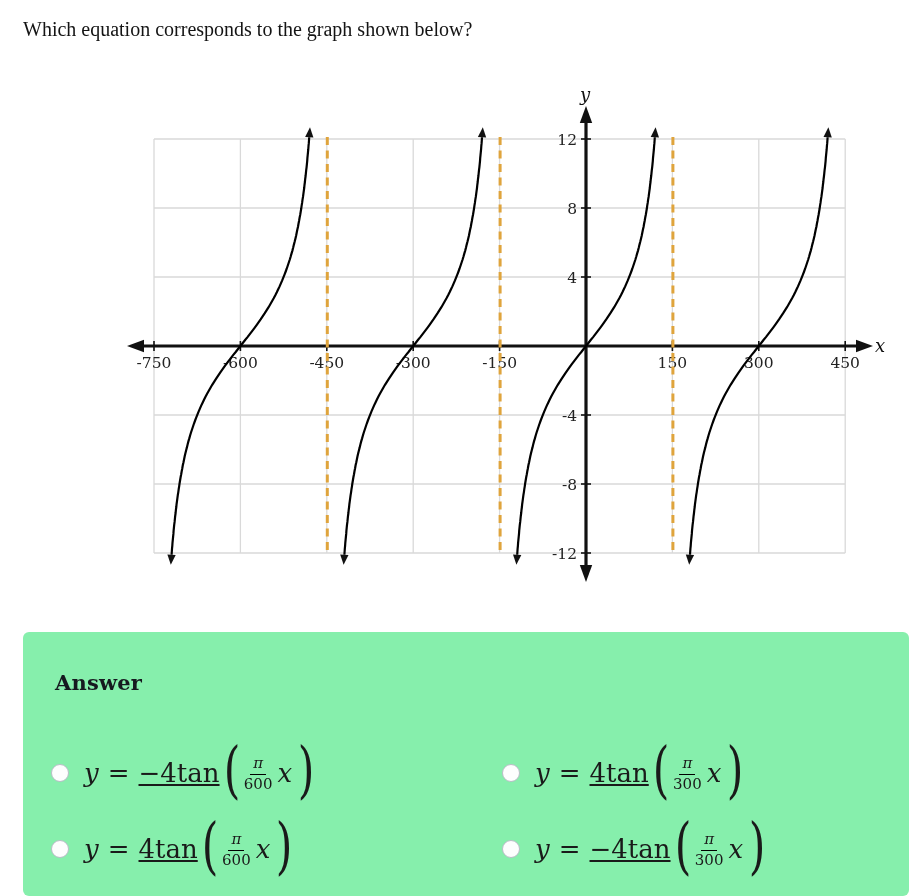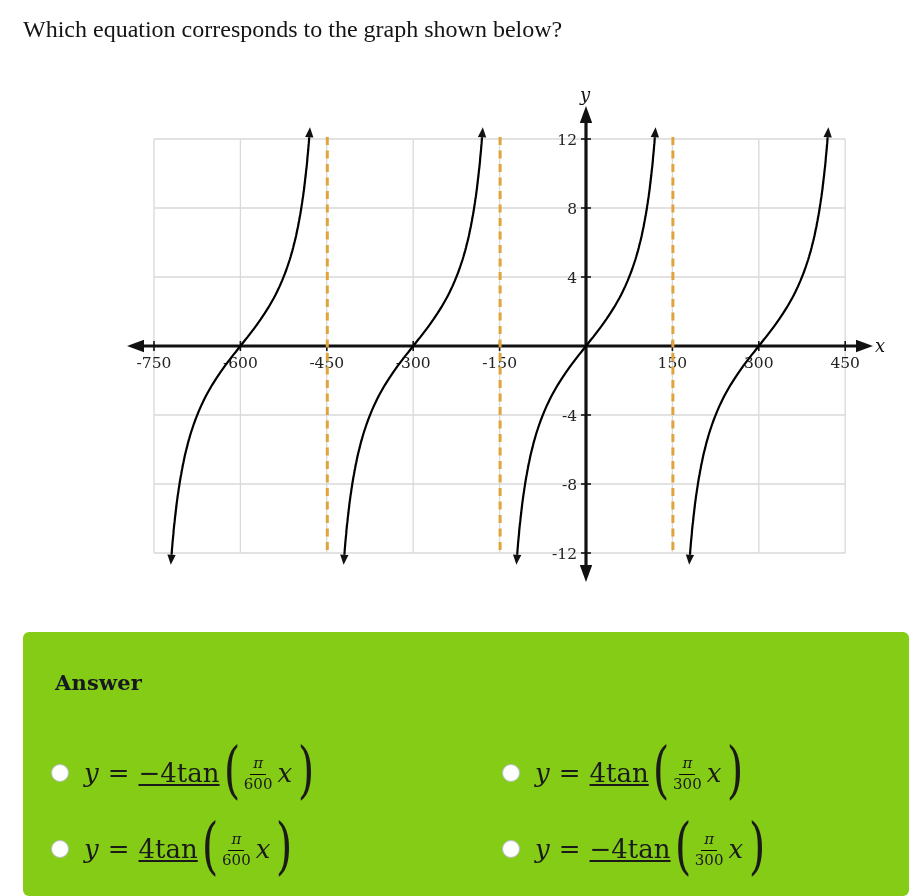--- a/index.html
+++ b/index.html
@@ -2,29 +2,29 @@
 <html><head>
 <meta charset="utf-8">
 <style>
   html,body{margin:0;padding:0;}
   body{
     width:909px;height:896px;background:#ffffff;position:relative;overflow:hidden;
     font-family:"Liberation Serif",serif;color:#111;
   }
   .question-title{
     position:absolute;left:23px;top:12px;width:840px;
-    font-size:24px;line-height:34px;color:#141414;
+    font-size:20px;line-height:34px;color:#141414;
     font-family:"Liberation Serif",serif;
   }
   .graph-wrap{position:absolute;left:0;top:80px;width:909px;height:530px;}
   .ticklbl{font:15.5px "DejaVu Serif",serif;fill:#222;}
   .axislbl{font:italic 18px "DejaVu Serif",serif;fill:#111;}
   .answer-panel{
     position:absolute;left:23px;top:632px;width:886px;height:264px;
-    background:#84cc16;border-radius:6px;
+    background:#86efac;border-radius:6px;
   }
   .answer-heading{
     position:absolute;left:32px;top:38px;
     font:bold 21px "DejaVu Serif",serif;color:#16191f;letter-spacing:0.2px;
   }
   .option{
     position:absolute;display:flex;align-items:center;gap:15px;height:62px;
   }
   .opt-0{left:28px;top:110px;}
   .opt-1{left:479px;top:110px;}

